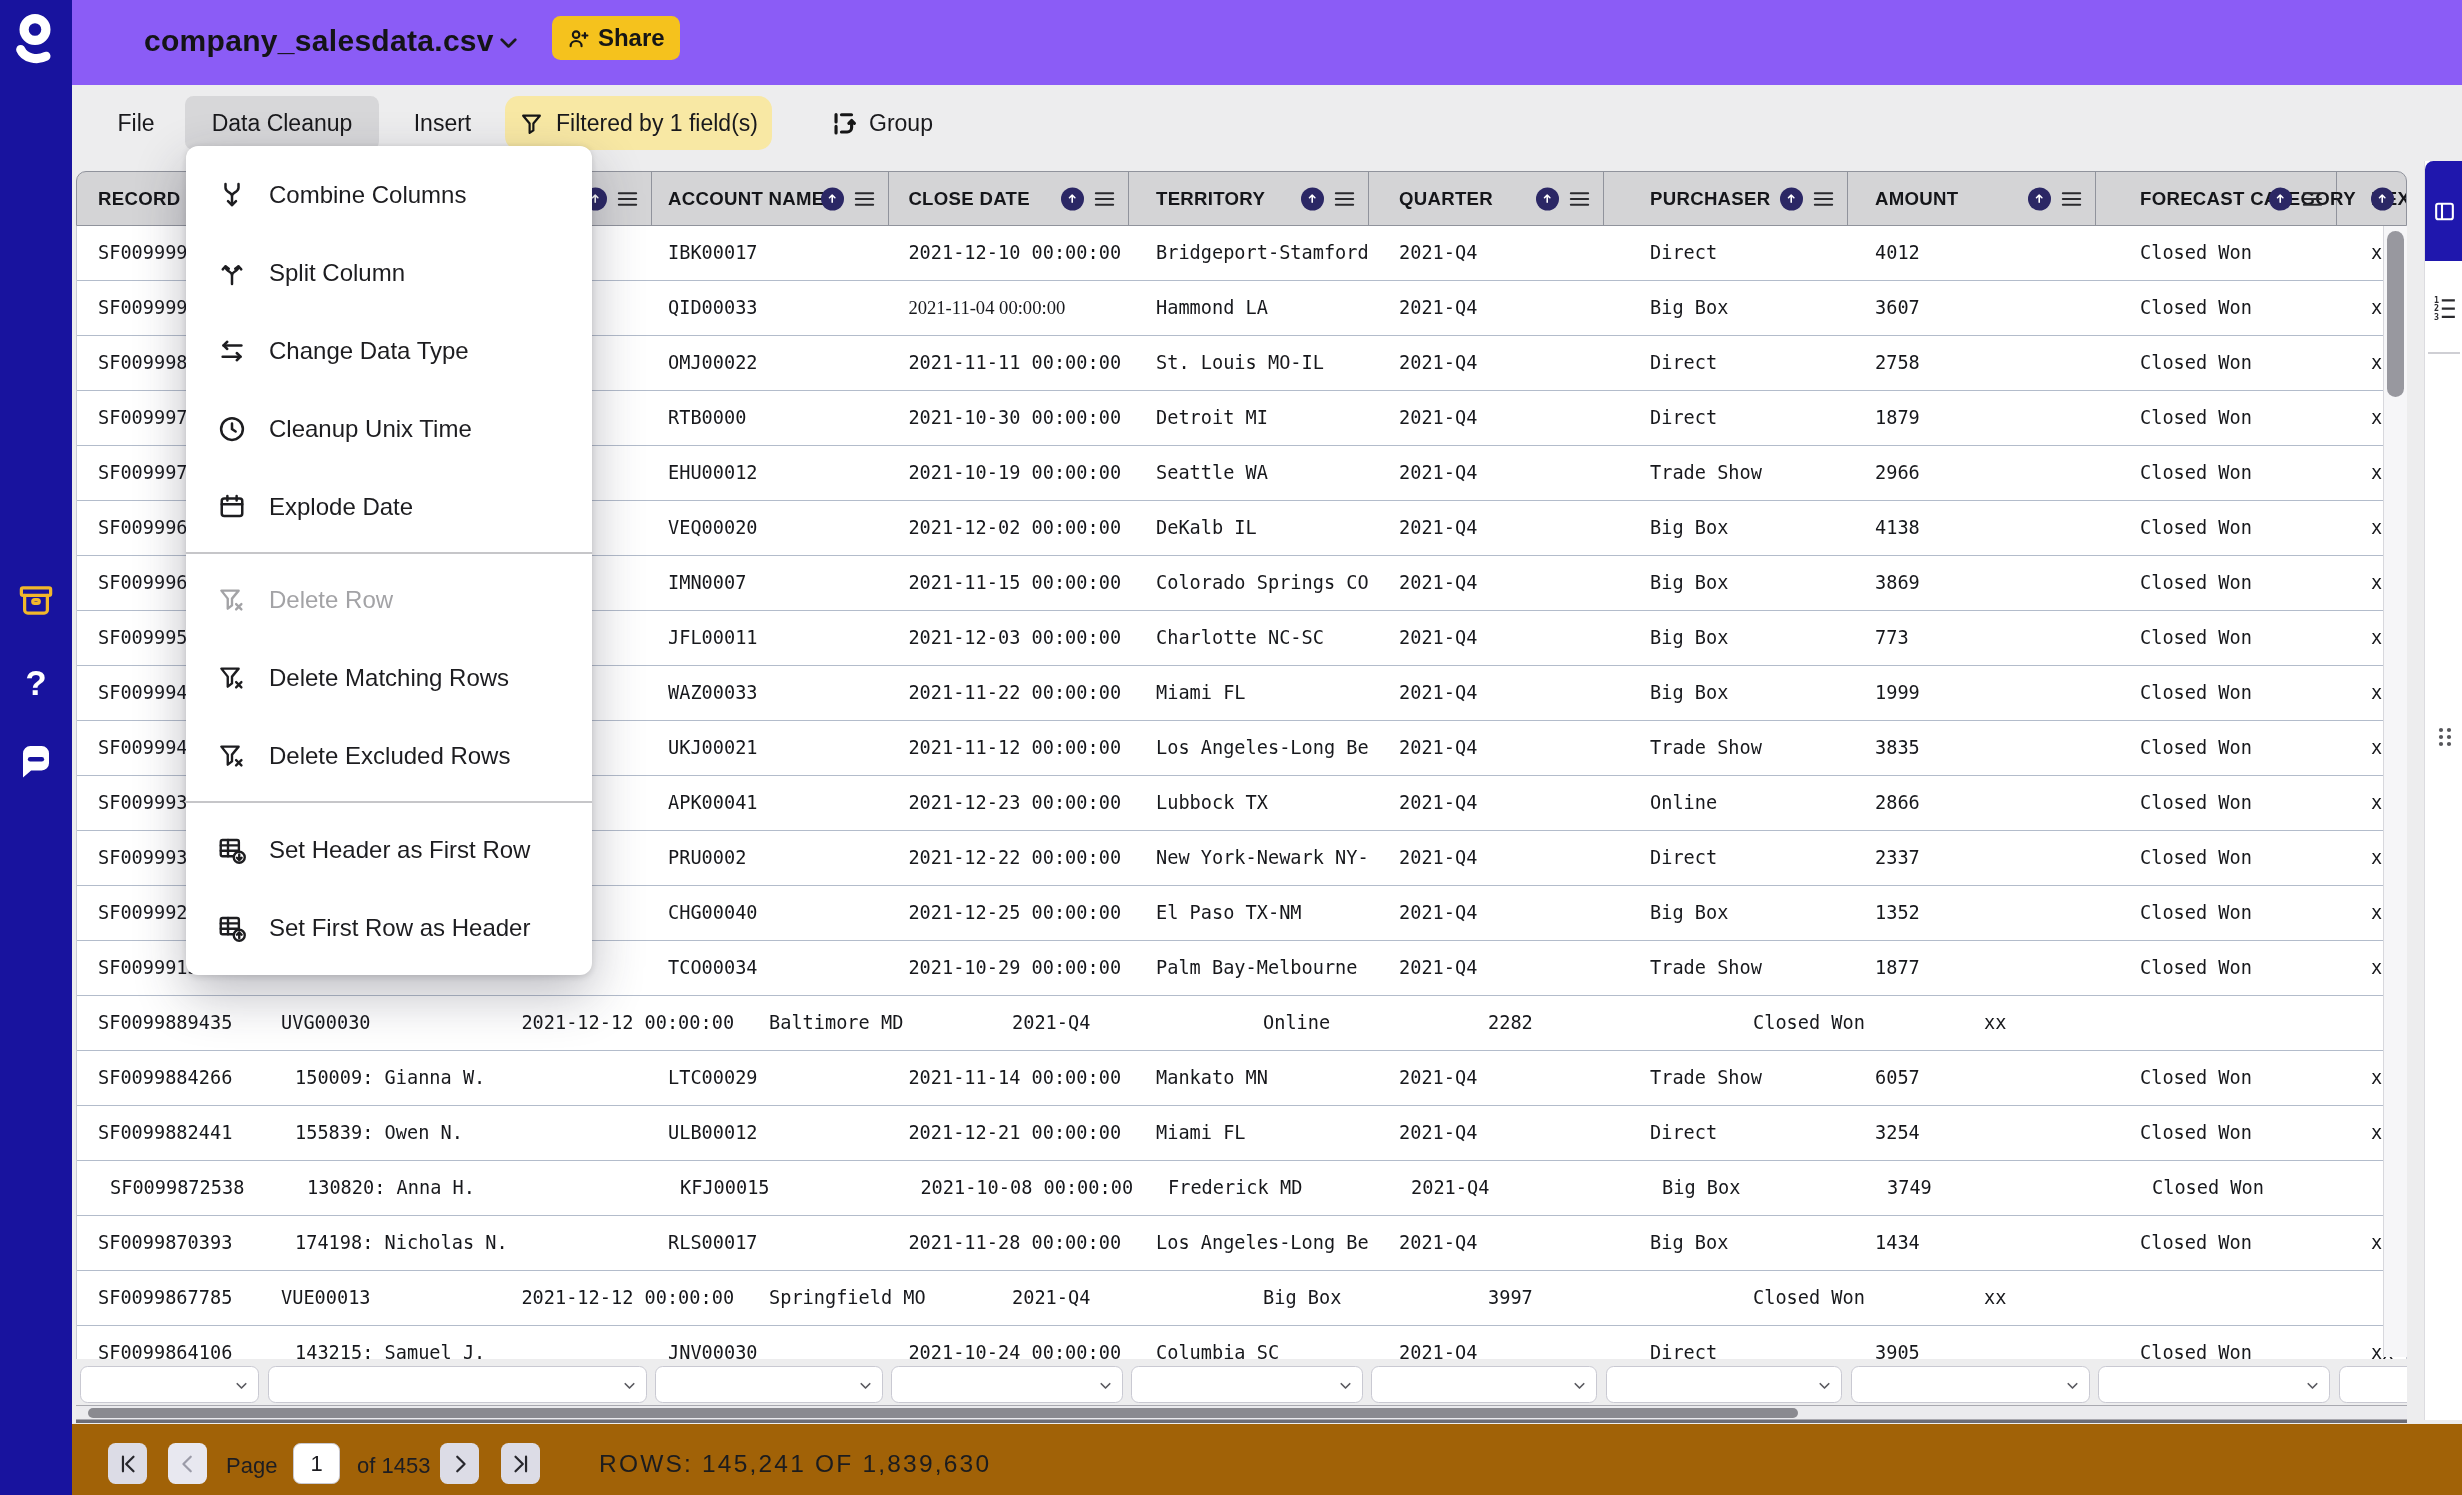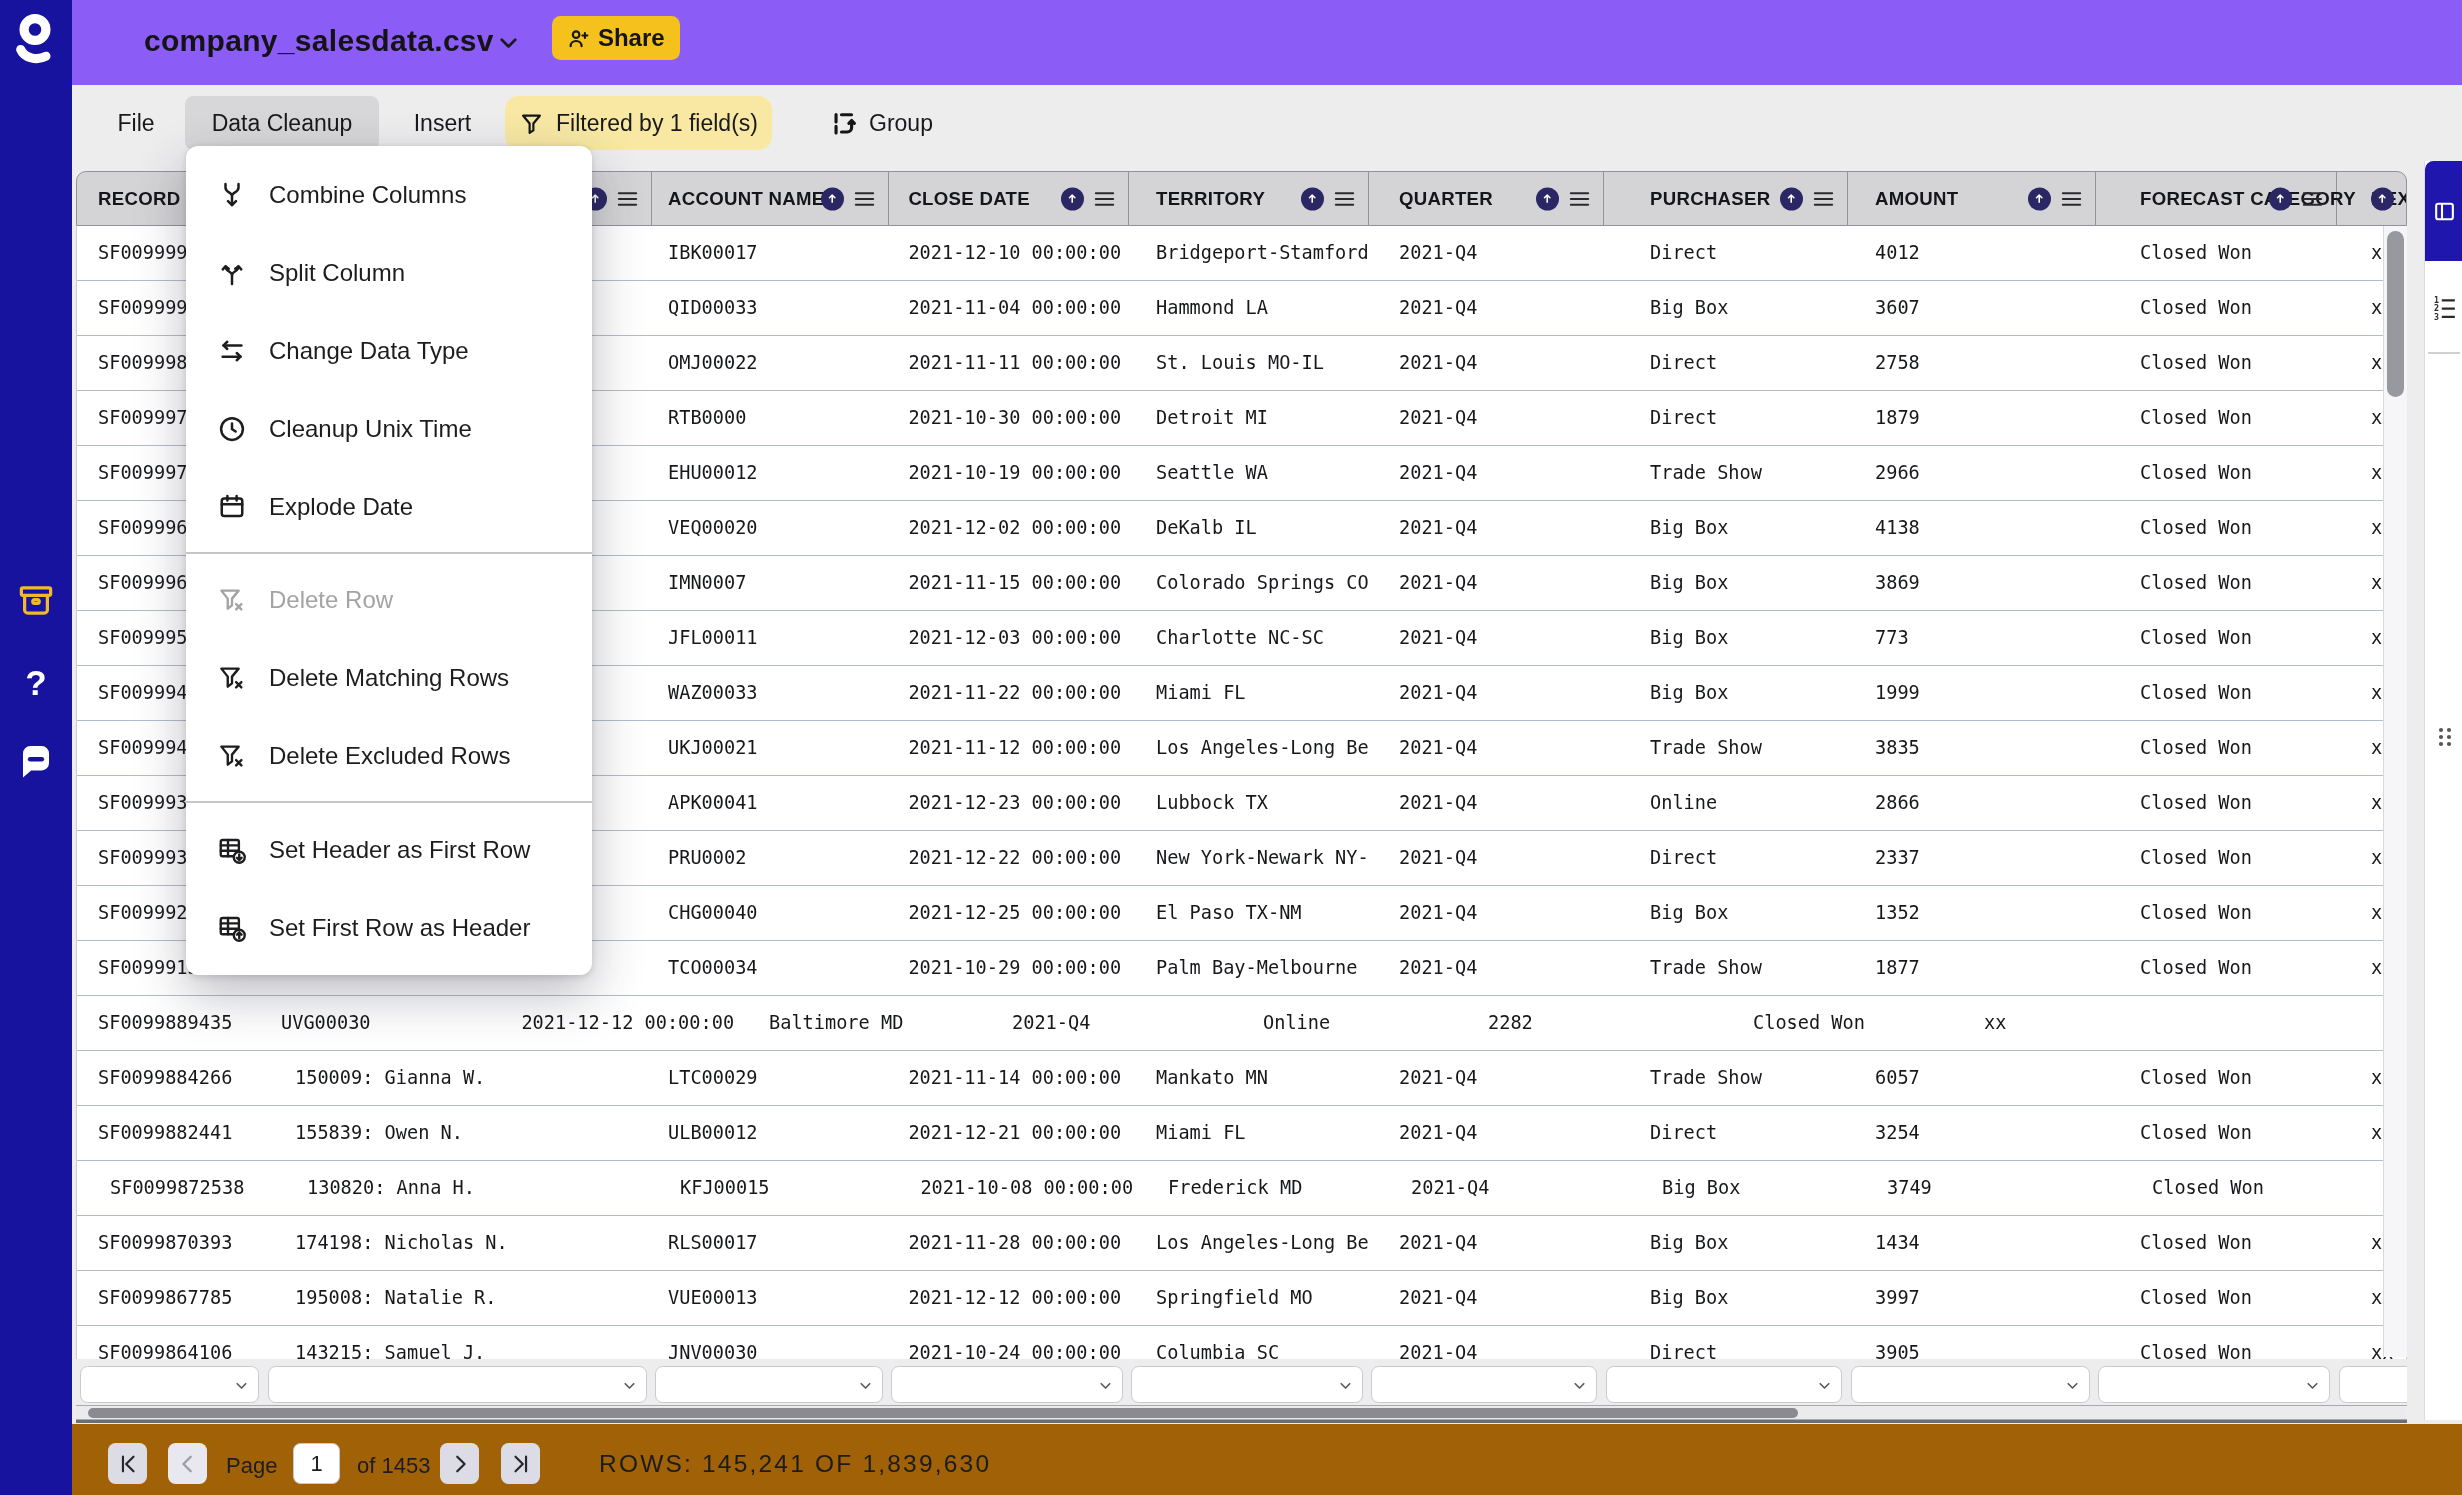--- a/index.html
+++ b/index.html
@@ -299,21 +299,21 @@
         <div class="tcell" style="width: 235px; padding-left: 30px;">2021-Q4</div>
         <div class="tcell" style="width: 244px; padding-left: 46px;">Direct</div>
         <div class="tcell" style="width: 248px; padding-left: 27px;">4012</div>
         <div class="tcell" style="width: 241px; padding-left: 44px;">Closed Won</div>
         <div class="tcell" style="width: 101px; padding-left: 34px;">xx</div>
       </div>
       <div class="trow">
         <div class="tcell" style="width: 188px; padding-left: 21px;">SF009999</div>
         <div class="tcell" style="width: 387px; padding-left: 30px;"></div>
         <div class="tcell" style="width: 237px; padding-left: 16px;">QID00033</div>
-        <div class="tcell" style="width: 240px; padding-left: 19.4px;">2021-11-04 00:00:00</div>
+        <div class="tcell" style="width: 240px; padding-left: 19.4px; font-family: Liberation Serif, serif;">2021-11-04 00:00:00</div>
         <div class="tcell" style="width: 240px; padding-left: 27px;">Hammond LA</div>
         <div class="tcell" style="width: 235px; padding-left: 30px;">2021-Q4</div>
         <div class="tcell" style="width: 244px; padding-left: 46px;">Big Box</div>
         <div class="tcell" style="width: 248px; padding-left: 27px;">3607</div>
         <div class="tcell" style="width: 241px; padding-left: 44px;">Closed Won</div>
         <div class="tcell" style="width: 101px; padding-left: 34px;">xx</div>
       </div>
       <div class="trow">
         <div class="tcell" style="width: 188px; padding-left: 21px;">SF009998</div>
         <div class="tcell" style="width: 387px; padding-left: 30px;"></div>
@@ -512,21 +512,20 @@
         <div class="tcell" style="width: 240px; padding-left: 19.4px;">2021-11-28 00:00:00</div>
         <div class="tcell" style="width: 240px; padding-left: 27px;">Los Angeles-Long Be</div>
         <div class="tcell" style="width: 235px; padding-left: 30px;">2021-Q4</div>
         <div class="tcell" style="width: 244px; padding-left: 46px;">Big Box</div>
         <div class="tcell" style="width: 248px; padding-left: 27px;">1434</div>
         <div class="tcell" style="width: 241px; padding-left: 44px;">Closed Won</div>
         <div class="tcell" style="width: 101px; padding-left: 34px;">xx</div>
       </div>
       <div class="trow">
         <div class="tcell" style="width: 188px; padding-left: 21px;">SF0099867785</div>
-        <div class="tcell" style="width: 387px; padding-left: 30px;">195008: Natalie R.</div>
         <div class="tcell" style="width: 237px; padding-left: 16px;">VUE00013</div>
         <div class="tcell" style="width: 240px; padding-left: 19.4px;">2021-12-12 00:00:00</div>
         <div class="tcell" style="width: 240px; padding-left: 27px;">Springfield MO</div>
         <div class="tcell" style="width: 235px; padding-left: 30px;">2021-Q4</div>
         <div class="tcell" style="width: 244px; padding-left: 46px;">Big Box</div>
         <div class="tcell" style="width: 248px; padding-left: 27px;">3997</div>
         <div class="tcell" style="width: 241px; padding-left: 44px;">Closed Won</div>
         <div class="tcell" style="width: 101px; padding-left: 34px;">xx</div>
       </div>
       <div class="trow">

